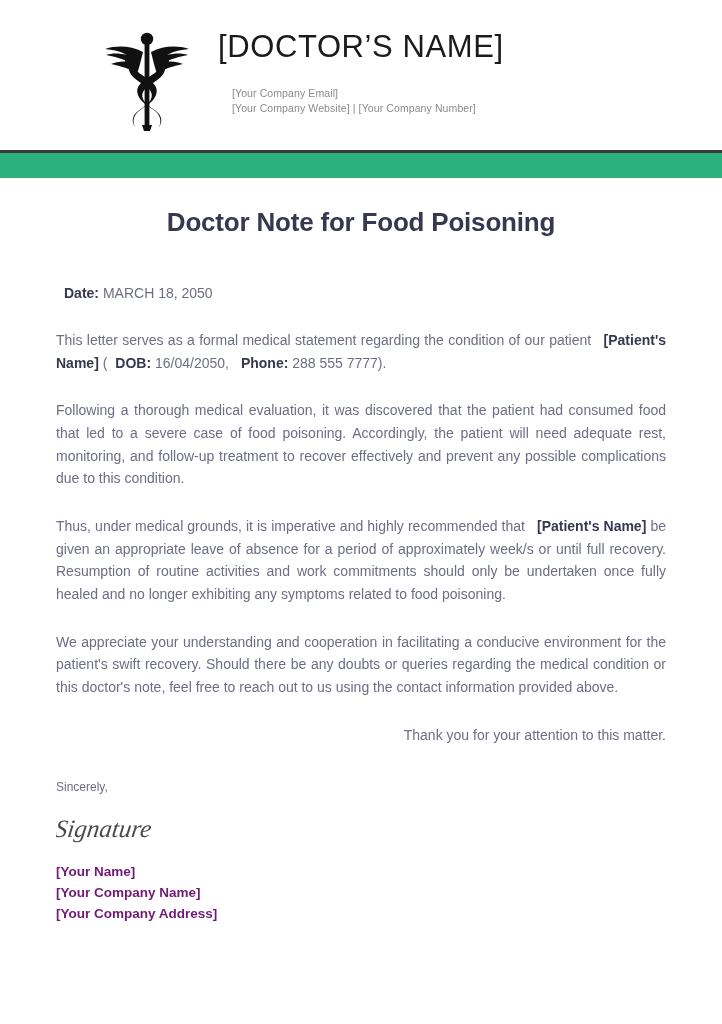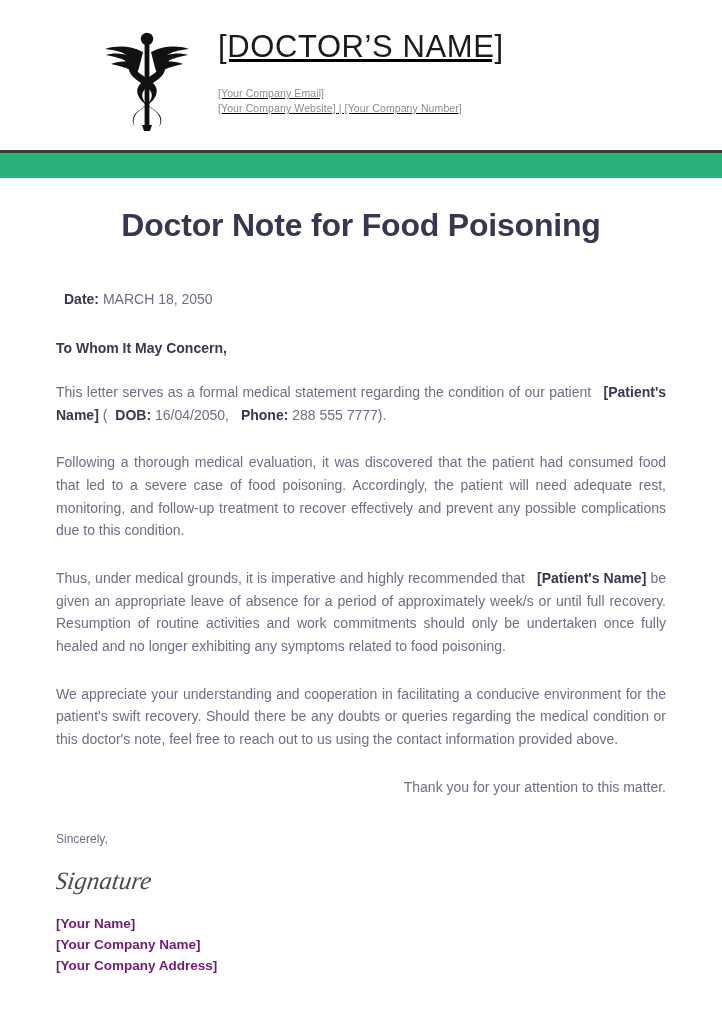--- a/index.html
+++ b/index.html
@@ -22,21 +22,20 @@
     height: 1024px;
     background: #ffffff;
     overflow: hidden;
   }
 
   
   .letterhead {
     position: relative;
     height: 130px;
     padding: 0;
-    text-decoration: underline;
   }
 
   .letterhead-inner {
     display: flex;
     align-items: flex-start;
     padding: 26px 0 0 94px;
   }
 
   .logo-wrap {
     width: 106px;
@@ -69,20 +68,21 @@
   .contact-block {
     margin-top: 22px;
     font-size: 10.5px;
     line-height: 1.45;
     color: #8b8b8b;
     letter-spacing: 0.1px;
   }
 
   .contact-line {
     white-space: nowrap;
+    margin-left: 14px;
   }
 
   
   .dark-rule {
     position: absolute;
     left: 0;
     right: 0;
     top: 150px;
     height: 3px;
     background: #3b3b3b;
@@ -97,21 +97,21 @@
     background: #2bb27c;
   }
 
   
   .content {
     padding: 0 56px 0 56px;
   }
 
   .doc-title {
     text-align: center;
-    font-size: 32px;
+    font-size: 26px;
     font-weight: bold;
     color: #363850;
     letter-spacing: -0.2px;
     margin: 0;
     padding-top: 77px;
     padding-bottom: 0;
   }
 
   .meta-line {
     margin-top: 45px;
@@ -232,21 +232,20 @@
 
   <div class="content">
 
     <h1 class="doc-title">Doctor Note for Food Poisoning</h1>
 
     <div class="meta-line">
       <span class="b">Date:</span>
       <span>MARCH 18, 2050</span>
     </div>
 
-    <div class="salutation">To Whom It May Concern,</div>
 
     <p class="para"><span>This letter serves as a formal medical statement regarding the condition of our patient </span><span class="b">[Patient's Name]</span><span> (</span><span class="b">DOB:</span><span> 16/04/2050, </span><span class="b">Phone:</span><span> 288 555 7777).</span></p>
 
     <p class="para">Following a thorough medical evaluation, it was discovered that the patient had consumed food that led to a severe case of food poisoning. Accordingly, the patient will need adequate rest, monitoring, and follow-up treatment to recover effectively and prevent any possible complications due to this condition.</p>
 
     <p class="para"><span>Thus, under medical grounds, it is imperative and highly recommended that </span><span class="b">[Patient's Name]</span><span> be given an appropriate leave of absence for a period of approximately week/s or until full recovery. Resumption of routine activities and work commitments should only be undertaken once fully healed and no longer exhibiting any symptoms related to food poisoning.</span></p>
 
     <p class="para">We appreciate your understanding and cooperation in facilitating a conducive environment for the patient's swift recovery. Should there be any doubts or queries regarding the medical condition or this doctor's note, feel free to reach out to us using the contact information provided above.</p>
 
     <p class="para left">Thank you for your attention to this matter.</p>

